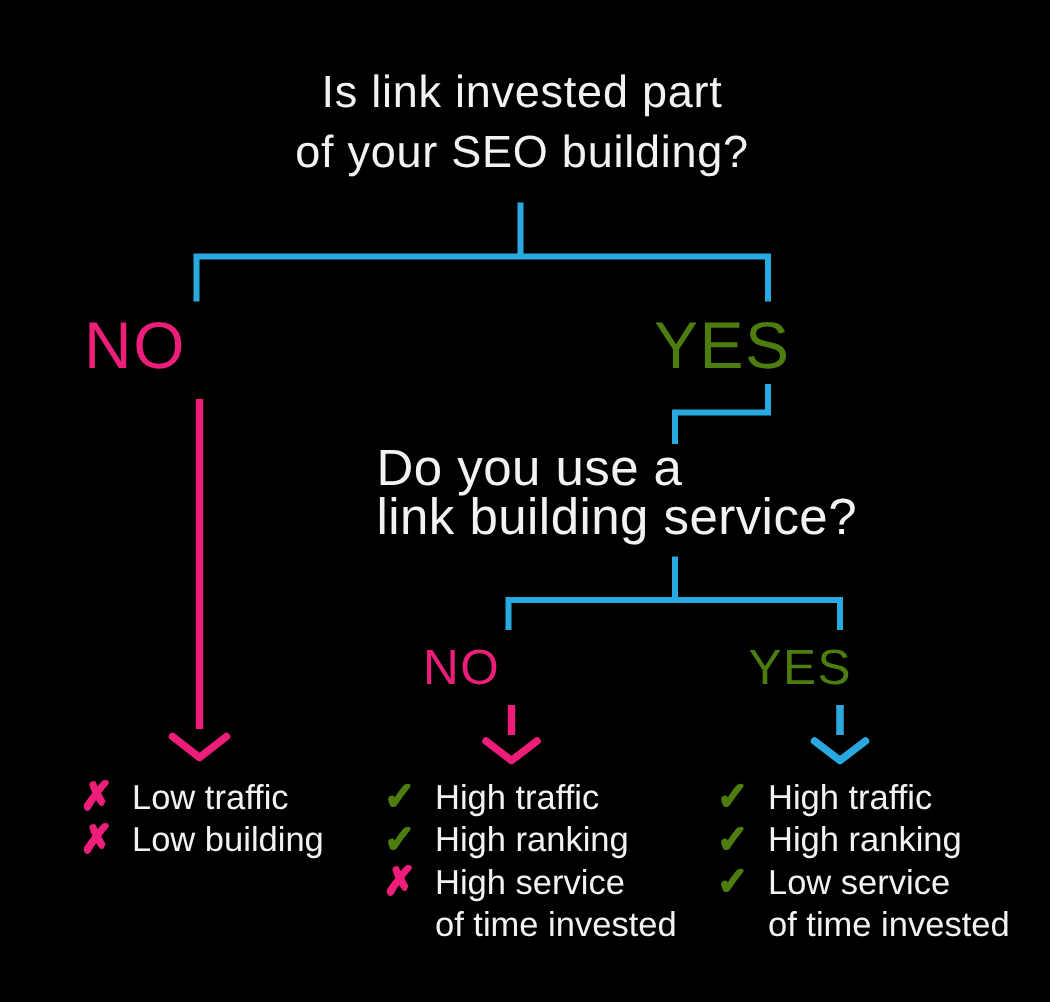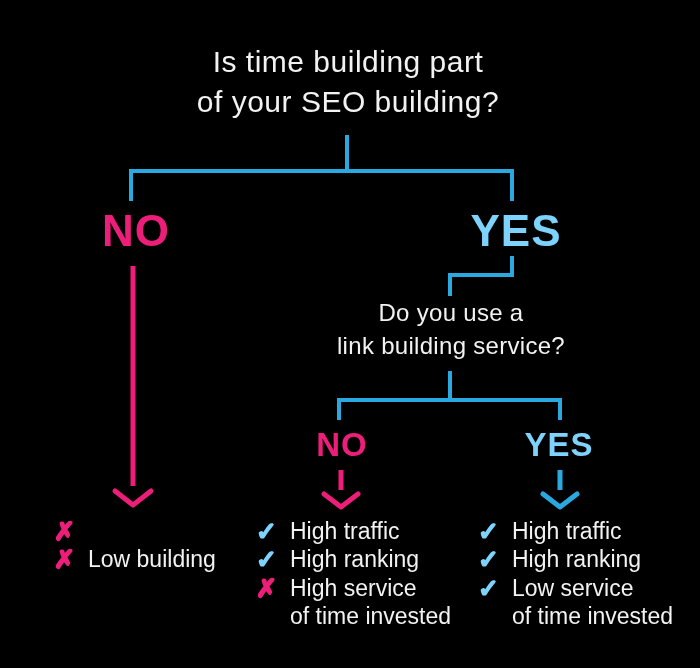--- a/index.html
+++ b/index.html
@@ -18,38 +18,37 @@
   .txt{position:absolute;color:#f2f2f2;}
   .title{
     left:48px;top:42px;width:600px;
     text-align:center;
     font-size:30px;line-height:40px;
     letter-spacing:.5px;
     font-weight:400;
   }
   .q2{
     left:251px;top:296px;width:400px;
-    text-align:center;
-    font-size:24px;line-height:33px;
+    font-size:34px;line-height:33px;
     letter-spacing:.3px;
   }
   .decision{
     position:absolute;
-    width:160px;text-align:center;
-    font-weight:700;
+    width:160px;text-align:left;
+    font-weight:400;
     letter-spacing:1px;
   }
   .lvl1{top:206px;font-size:44px;}
   .lvl2{top:426px;font-size:33px;width:120px;}
   .no1{left:56px;}
   .yes1{left:436px;}
   .no2{left:282px;}
   .yes2{left:499px;}
   .pink{color:#ed1e79;}
-  .blue{color:#7dd3fc;}
+  .blue{color:#4d7c0f;}
   .outcome-list{position:absolute;top:517px;}
   .list-left{left:54px;}
   .list-mid{left:256px;}
   .list-right{left:478px;}
   .row{
     display:flex;align-items:center;
     height:28.5px;
     color:#f2f2f2;
     font-size:23px;
     white-space:nowrap;
@@ -81,38 +80,39 @@
     <path d="M115 491 L133 505 L151 491" stroke="#ed1e79" stroke-width="5" fill="none" stroke-linecap="round" stroke-linejoin="round"></path>
 
     <path d="M341 470 V490" stroke="#ed1e79" stroke-width="5" fill="none"></path>
     <path d="M324 494 L341 507 L358 494" stroke="#ed1e79" stroke-width="5" fill="none" stroke-linecap="round" stroke-linejoin="round"></path>
 
     <path d="M560 470 V490" stroke="#29a9e0" stroke-width="5" fill="none"></path>
     <path d="M543 494 L560 507 L577 494" stroke="#29a9e0" stroke-width="5" fill="none" stroke-linecap="round" stroke-linejoin="round"></path>
   </svg>
 
   <div class="txt title">
-    <div>Is time building part</div>
+    <div>Is link invested part</div>
     <div>of your SEO building?</div>
   </div>
 
   <div class="decision lvl1 no1 pink">NO</div>
   <div class="decision lvl1 yes1 blue">YES</div>
 
   <div class="txt q2">
     <div>Do you use a</div>
     <div>link building service?</div>
   </div>
 
   <div class="decision lvl2 no2 pink">NO</div>
   <div class="decision lvl2 yes2 blue">YES</div>
 
   <div class="outcome-list list-left">
     <div class="row">
       <span class="icn pink">✗</span>
+      <span>Low traffic</span>
     </div>
     <div class="row">
       <span class="icn pink">✗</span>
       <span>Low building</span>
     </div>
   </div>
 
   <div class="outcome-list list-mid">
     <div class="row">
       <span class="icn blue">✓</span>

